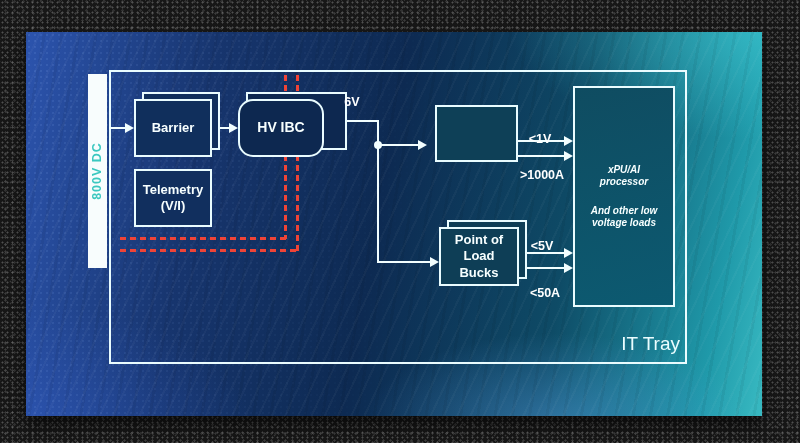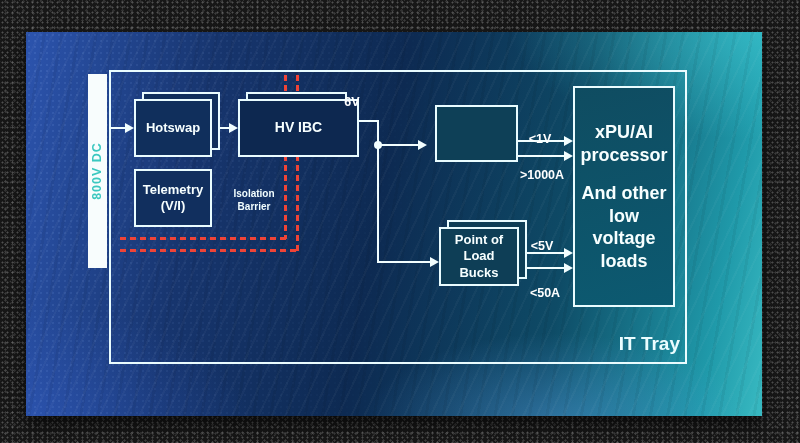--- a/index.html
+++ b/index.html
@@ -64,29 +64,29 @@
   }
   .box, .backbox {
     border:2px solid #e9fcff; z-index:4;
     color:#f7ffff; font-weight:bold; font-size:13px; line-height:1.25;
     display:flex; flex-direction:column; align-items:center; justify-content:center;
     text-align:center;
   }
   .backbox { z-index:3; }
   .b-hotswap      { left:108px; top:67px;  width:78px;  height:58px;  background:#102f5c; }
   .b-hotswap-bk   { left:116px; top:60px;  width:78px;  height:58px;  background:#102f5c; }
-  .b-hvibc        { left:212px; top:67px;  width:121px; height:58px;  background:#0d2850; font-size:14px; }
+  .b-hvibc        { left:212px; top:67px;  width:86px; height:58px;  background:#0d2850; font-size:14px;border-radius:15px; }
   .b-hvibc-bk     { left:220px; top:60px;  width:101px; height:58px;  background:#0d2850; }
   .b-telemetry    { left:108px; top:137px; width:78px;  height:58px;  background:#112f5e; }
   .b-sequencer    { left:109px; top:245px; width:73px;  height:58px;  background:#153a6e; }
   .b-multiphase   { left:401px; top:80px;  width:83px;  height:57px;  background:#0e4057; }
   .b-multiphase-bk{ left:409px; top:73px;  width:83px;  height:57px;  background:#0e4057; }
   .b-pol          { left:413px; top:195px; width:80px;  height:59px;  background:#0e3e56; }
   .b-pol-bk       { left:421px; top:188px; width:80px;  height:59px;  background:#0e3e56; }
-  .b-xpu          { left:547px; top:54px;  width:102px; height:221px; background:linear-gradient(165deg,#0f4c61 0%,#0c5a71 100%); font-size:18px; }
+  .b-xpu          { left:547px; top:54px;  width:102px; height:221px; background:linear-gradient(165deg,#0f4c61 0%,#0c5a71 100%); font-size:10px;font-style:italic; }
   .b-xpu .gap { height:16px; }
 
   .wire-h { height:2px; background:#f2feff; z-index:2; }
   .wire-v { width:2px;  background:#f2feff; z-index:2; }
   .head {
     width:0; height:0; z-index:2;
     border-top:5px solid transparent; border-bottom:5px solid transparent;
     border-left:9px solid #f2feff;
   }
   .dot { width:8px; height:8px; border-radius:50%; background:#f2feff; z-index:2; }
@@ -95,21 +95,21 @@
     transform:translate(-50%,-50%); z-index:5;
     color:#ffffff; font-weight:bold; font-size:12.5px; white-space:nowrap;
   }
   .barrier-label {
     left:228px; top:168px; width:80px; transform:translate(-50%,-50%);
     text-align:center; color:#f2feff; font-weight:bold; font-size:10px;
     line-height:1.3; z-index:5;
   }
   .tray-title {
     right:82px; top:301px; z-index:5;
-    color:#eafdff; font-weight:bold; font-size:19px; white-space:nowrap;
+    color:#eafdff; font-weight:normal; font-size:19px; white-space:nowrap;
   }
   .dash-v { width:3px;  background:repeating-linear-gradient(to bottom, #f04437 0 6px, transparent 6px 10px); z-index:1; }
   .dash-h { height:3px; background:repeating-linear-gradient(to right,  #f04437 0 6px, transparent 6px 10px); z-index:1; }
   .dv1 { left:258px; top:43px;  height:164px; }
   .dv2 { left:270px; top:43px;  height:176px; }
   .dh1 { left:94px;  top:205px; width:167px; }
   .dh2 { left:94px;  top:217px; width:179px; }
 </style>
 </head>
 <body>
@@ -147,21 +147,21 @@
     <div class="head" style="left:538px; top:216px;"></div>
     <div class="wire-h" style="left:501px; top:235px; width:38px;"></div>
     <div class="head" style="left:538px; top:231px;"></div>
 
     <div class="backbox b-hotswap-bk"></div>
     <div class="backbox b-hvibc-bk"></div>
     <div class="backbox b-multiphase-bk"></div>
     <div class="backbox b-pol-bk"></div>
 
     <div class="box b-hotswap">
-      <span>Hotswap</span>
+      <span>Barrier</span>
     </div>
     <div class="box b-hvibc">
       <span>HV IBC</span>
     </div>
     <div class="box b-telemetry">
       <span>Telemetry</span>
       <span>(V/I)</span>
     </div>
     <div class="box b-pol">
       <span>Point of</span>
@@ -175,21 +175,17 @@
       <span>And other low</span>
       <span>voltage loads</span>
     </div>
 
     <div class="wlabel" style="left:326px; top:70px;">6V</div>
     <div class="wlabel" style="left:514px; top:107px;text-align:center;">&lt;1V</div>
     <div class="wlabel" style="left:516px; top:143px;">&gt;1000A</div>
     <div class="wlabel" style="left:516px; top:214px;text-align:right;">&lt;5V</div>
     <div class="wlabel" style="left:519px; top:261px;">&lt;50A</div>
 
-    <div class="barrier-label">
-      <div>Isolation</div>
-      <div>Barrier</div>
-    </div>
 
     <div class="tray-title">IT Tray</div>
 
   </div>
 </div>
 
 </body></html>

